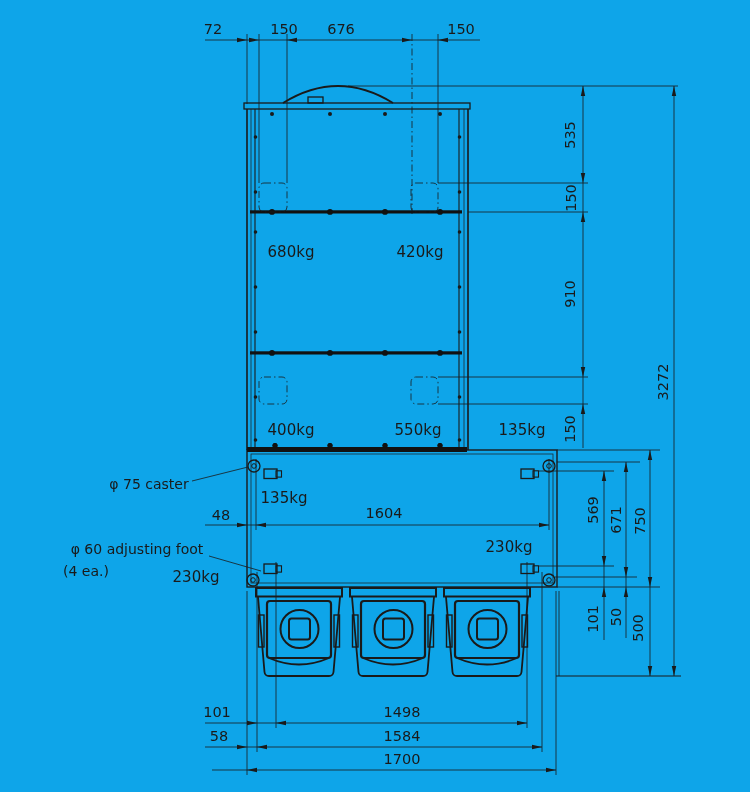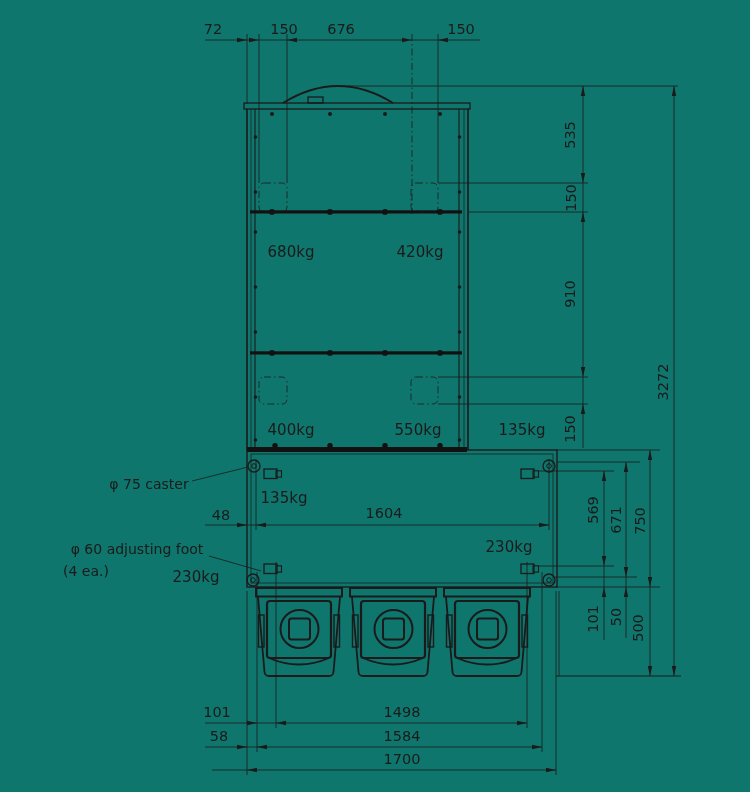--- a/index.html
+++ b/index.html
@@ -1,16 +1,16 @@
 <!DOCTYPE html>
 <html><head>
 <meta charset="utf-8">
 <style>
   html,body{margin:0;padding:0;background:#ffffff;}
-  .page{width:750px;height:792px;background:#0f766e;position:relative;overflow:hidden;}
+  .page{width:750px;height:792px;background:#0ea5e9;position:relative;overflow:hidden;}
   svg{display:block;}
   text{font-family:"DejaVu Sans","Liberation Sans",sans-serif;fill:#1a1a1a;}
   .dim{font-size:14.5px;}
   .wt{font-size:15px;}
   .lbl{font-size:14px;}
   .ln{stroke:#1a1a1a;fill:none;}
   .thin{stroke-width:0.8;}
   .med{stroke-width:1.3;}
   .thick{stroke-width:1.8;}
   .arr{fill:#1a1a1a;stroke:none;}

